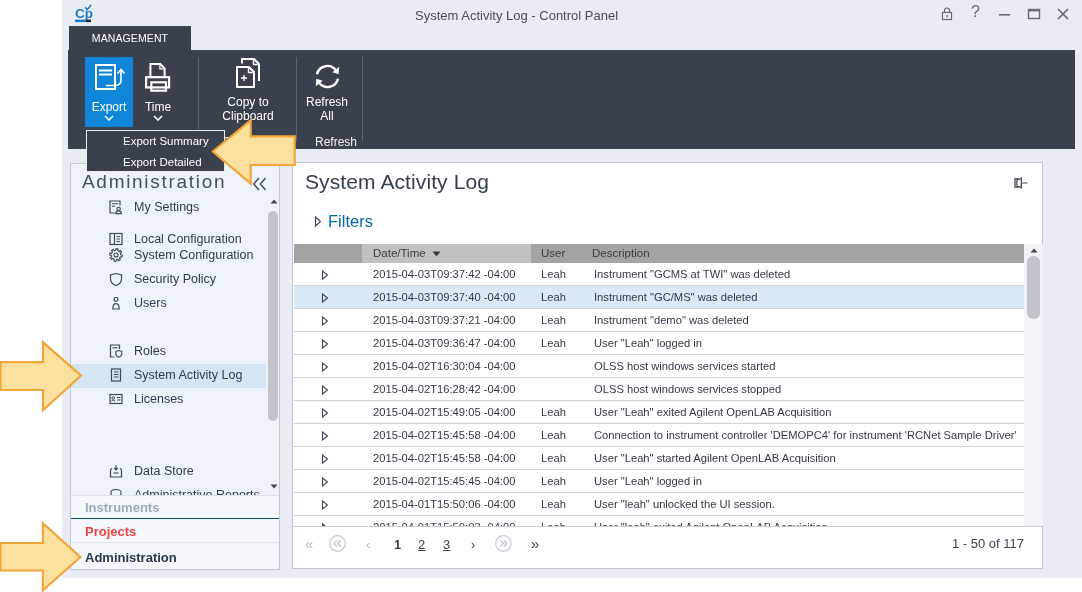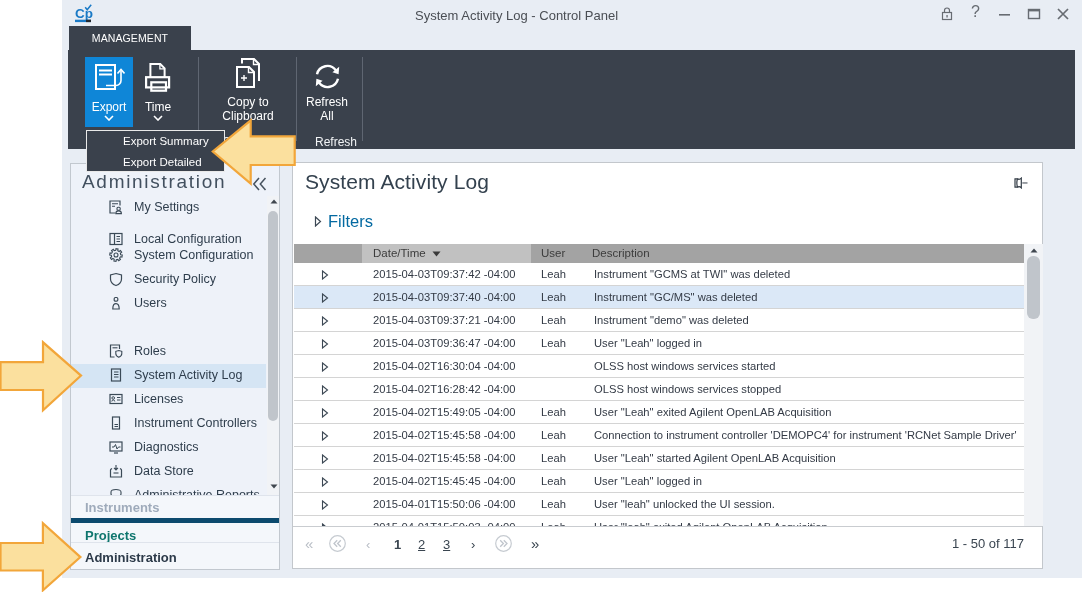--- a/index.html
+++ b/index.html
@@ -205,35 +205,20 @@
         <span class="lbl">System Activity Log</span>
       </div>
       <div class="titem" style="top:192px;">
         <svg width="14" height="15" viewBox="0 0 14 15">
           <rect x="1" y="2.5" width="12" height="9" fill="none" stroke="#3b4a57" stroke-width="1.2"></rect>
           <circle cx="4.2" cy="6" r="1.3" fill="none" stroke="#3b4a57" stroke-width="1"></circle>
           <path d="M2.8 9.5 a1.5 1.5 0 0 1 3 0 M8 5.5 H11.5 M8 8 H11.5" fill="none" stroke="#3b4a57" stroke-width="1"></path>
         </svg>
         <span class="lbl">Licenses</span>
       </div>
-      <div class="titem" style="top:216px;">
-        <svg width="14" height="15" viewBox="0 0 14 15">
-          <rect x="3.5" y="1" width="7" height="12" fill="none" stroke="#3b4a57" stroke-width="1.2"></rect>
-          <path d="M5.5 8.5 H9 M5.5 10.5 H9" stroke="#3b4a57" stroke-width="1"></path>
-        </svg>
-        <span class="lbl">Instrument Controllers</span>
-      </div>
-      <div class="titem" style="top:240px;">
-        <svg width="14" height="15" viewBox="0 0 14 15">
-          <rect x="1" y="2" width="12" height="9" fill="none" stroke="#3b4a57" stroke-width="1.2"></rect>
-          <path d="M3 7 H5 L6.5 4.5 L8 9 L9.5 7 H11.5" fill="none" stroke="#3b4a57" stroke-width="1"></path>
-          <path d="M5 13 H9" stroke="#3b4a57" stroke-width="1.2"></path>
-        </svg>
-        <span class="lbl">Diagnostics</span>
-      </div>
       <div class="titem" style="top:264px;">
         <svg width="14" height="15" viewBox="0 0 14 15">
           <path d="M1.5 6 V13 H12.5 V6" fill="none" stroke="#3b4a57" stroke-width="1.2"></path>
           <path d="M1.2 5.8 L3 4.5 M12.8 5.8 L11 4.5" stroke="#3b4a57" stroke-width="1.1"></path>
           <path d="M7 1 V5.6 M5 3.8 L7 5.9 L9 3.8" fill="none" stroke="#3b4a57" stroke-width="1.1"></path>
           <path d="M4.5 9 H9.5" stroke="#3b4a57" stroke-width="1.1"></path>
         </svg>
         <span class="lbl">Data Store</span>
       </div>
       <div class="titem" style="top:288px;">
@@ -249,21 +234,21 @@
       <path d="M0.5 4.5 L4 0.5 L7.5 4.5 Z" fill="#40474f"></path>
     </svg>
   <div class="sb-thumb" style="left:197px;top:47px;width:10px;height:210px;"></div>
   <svg class="abs" style="left:199px;top:320px" width="8" height="5" viewBox="0 0 8 5">
       <path d="M0.5 0.5 L4 4.5 L7.5 0.5 Z" fill="#40474f"></path>
     </svg>
 
   <div class="sbar" style="top:331px;color:#9fabbb;border-top:1px solid #dfe4ec;">
       <div class="lbl">Instruments</div>
     </div>
-  <div class="sbar" style="top:354px;height:24px;color:#0f766e;border-top:5px solid #0c4a6e;text-align:right;">
+  <div class="sbar" style="top:354px;height:24px;color:#ef4444;border-top:1px solid #0c4a6e;text-align:right;">
       <div class="lbl" style="top:5px;">Projects</div>
     </div>
   <div class="sbar" style="top:378px;height:27px;color:#2c3a49;border-top:1px solid #dfe4ec;">
       <div class="lbl" style="top:7px;">Administration</div>
     </div>
 </div>
 
 <div id="main">
   <div id="mhead">System Activity Log</div>
   <svg class="abs" style="left:721px;top:14px" width="16" height="12" viewBox="0 0 16 12">

